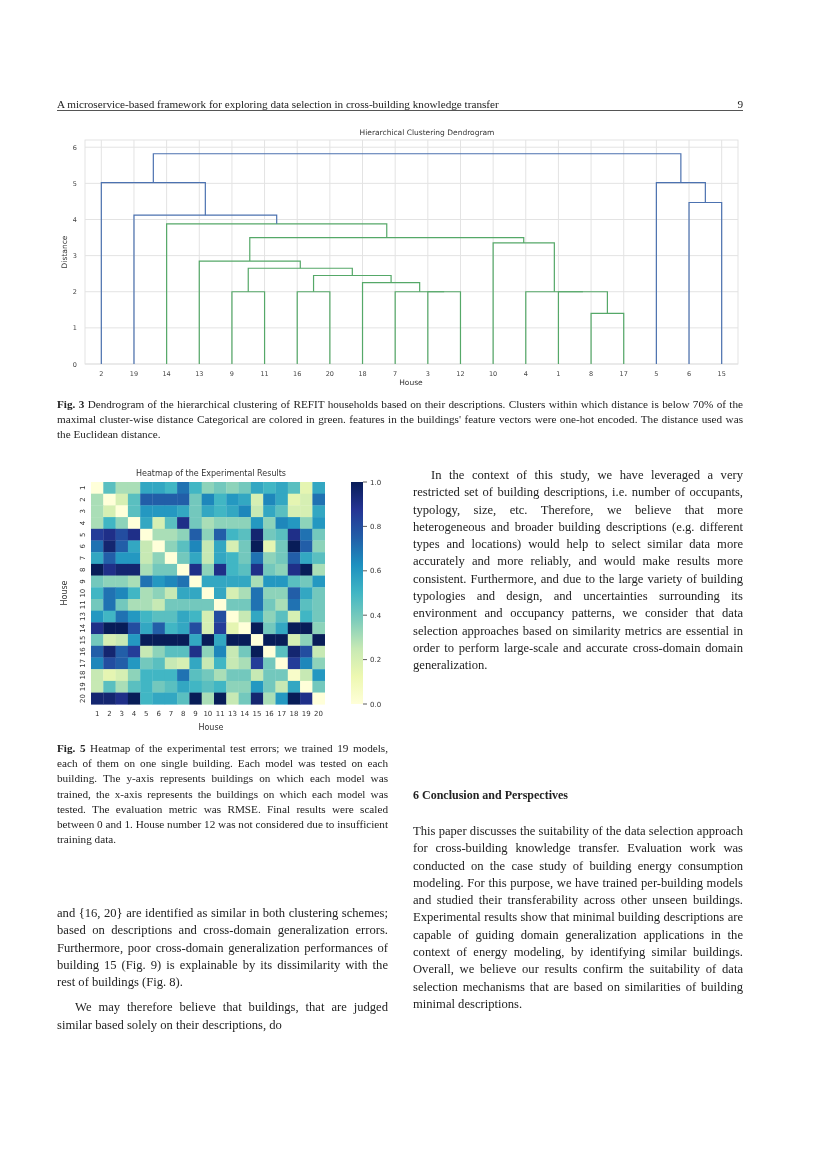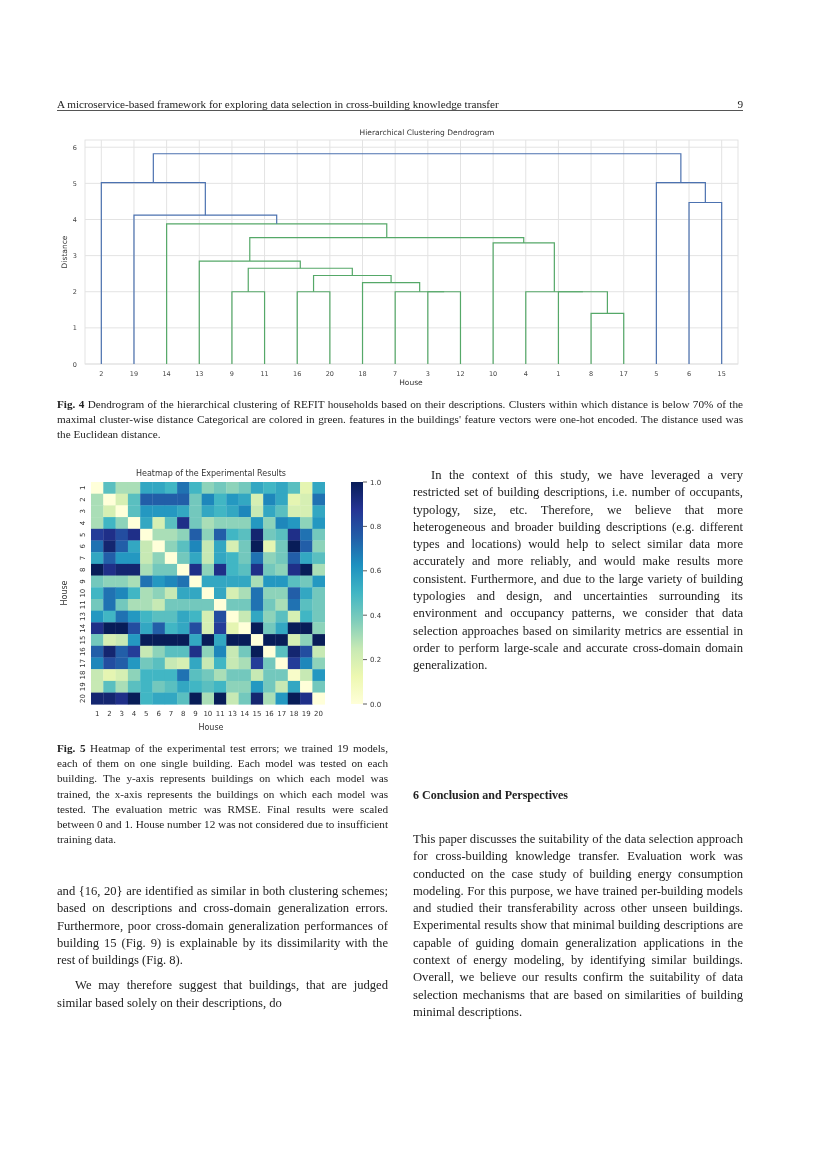--- a/index.html
+++ b/index.html
@@ -11,22 +11,22 @@
   .caption b { font-weight:bold; }
   #cap8 { left:57px; top:397px; width:686px; }
   #heat { position:absolute; left:55px; top:462px; }
   #cap9 { left:57px; top:741px; width:331px; }
   .body-text { position:absolute; font-size:12.6px; line-height:17.3px; text-align:justify; }
   .para { margin:0; }
   .indent { text-indent:18px; }
   #right-top { left:413px; top:467px; width:330px; }
   #right-top .para + .para { margin-top:20px; }
   #section-title { position:absolute; left:413px; top:788px; font-size:12px; font-weight:bold; }
-  #right-bottom { left:413px; top:823px; width:330px;margin-top:8px; }
-  #left-bottom { left:57px; top:883px; width:331px; }
+  #right-bottom { left:413px; top:823px; width:330px; }
+  #left-bottom { left:57px; top:905px; width:331px; }
   #left-bottom .para + .para { margin-top:8px; }
   svg text { font-family:"DejaVu Sans", sans-serif; }
 </style>
 </head>
 <body>
 
 <div class="running-head">
   <span>A microservice-based framework for exploring data selection in cross-building knowledge transfer</span>
   <span>9</span>
 </div>
@@ -114,21 +114,21 @@
       <path d="M46.325,238 V56.63225806451615 H150.33310546874998 V89.14838709677417" fill="none" stroke="#4c72b0" stroke-width="1.2"></path>
       <path d="M634.025,238 V76.50322580645161 H666.675 V238" fill="none" stroke="#4c72b0" stroke-width="1.2"></path>
       <path d="M601.375,238 V56.63225806451615 H650.3499999999999 V76.50322580645161" fill="none" stroke="#4c72b0" stroke-width="1.2"></path>
       <path d="M98.32905273437498,56.63225806451615 V27.729032258064507 H625.8625 V56.63225806451615" fill="none" stroke="#4c72b0" stroke-width="1.2"></path>
     </g>
   <text x="356" y="259" font-size="7.5" fill="#333" text-anchor="middle">House</text>
   <text x="0" y="0" font-size="7.5" fill="#333" text-anchor="middle" transform="translate(12,126) rotate(-90)">Distance</text>
 </svg>
 
 <div class="caption" id="cap8">
-  <b>Fig. 4</b>
+  <b>Fig. 3</b>
   <span>Dendrogram of the hierarchical clustering of REFIT households based on their descriptions. Clusters within which distance is below 70% of the maximal cluster-wise distance Categorical are colored in green. features in the buildings' feature vectors were one-hot encoded. The distance used was the Euclidean distance.</span>
 </div>
 
 <svg id="heat" width="345" height="275" xmlns="http://www.w3.org/2000/svg">
   <defs>
     <linearGradient id="cbgrad" x1="0" y1="1" x2="0" y2="0">
       <stop offset="0" stop-color="#ffffd9"></stop>
       <stop offset="0.125" stop-color="#edf8b1"></stop>
       <stop offset="0.25" stop-color="#c7e9b4"></stop>
       <stop offset="0.375" stop-color="#7fcdbb"></stop>
@@ -574,14 +574,14 @@
 </div>
 
 <div id="section-title">6 Conclusion and Perspectives</div>
 
 <div class="body-text" id="right-bottom">
   <p class="para">This paper discusses the suitability of the data selection approach for cross-building knowledge transfer. Evaluation work was conducted on the case study of building energy consumption modeling. For this purpose, we have trained per-building models and studied their transferability across other unseen buildings. Experimental results show that minimal building descriptions are capable of guiding domain generalization applications in the context of energy modeling, by identifying similar buildings. Overall, we believe our results confirm the suitability of data selection mechanisms that are based on similarities of building minimal descriptions.</p>
 </div>
 
 <div class="body-text" id="left-bottom">
   <p class="para">and {16, 20} are identified as similar in both clustering schemes; based on descriptions and cross-domain generalization errors. Furthermore, poor cross-domain generalization performances of building 15 (Fig. 9) is explainable by its dissimilarity with the rest of buildings (Fig. 8).</p>
-  <p class="para indent">We may therefore suggest that buildings, that are judged similar based solely on their descriptions, do</p>
+  <p class="para indent">We may therefore believe that buildings, that are judged similar based solely on their descriptions, do</p>
 </div>
 
 </body></html>

